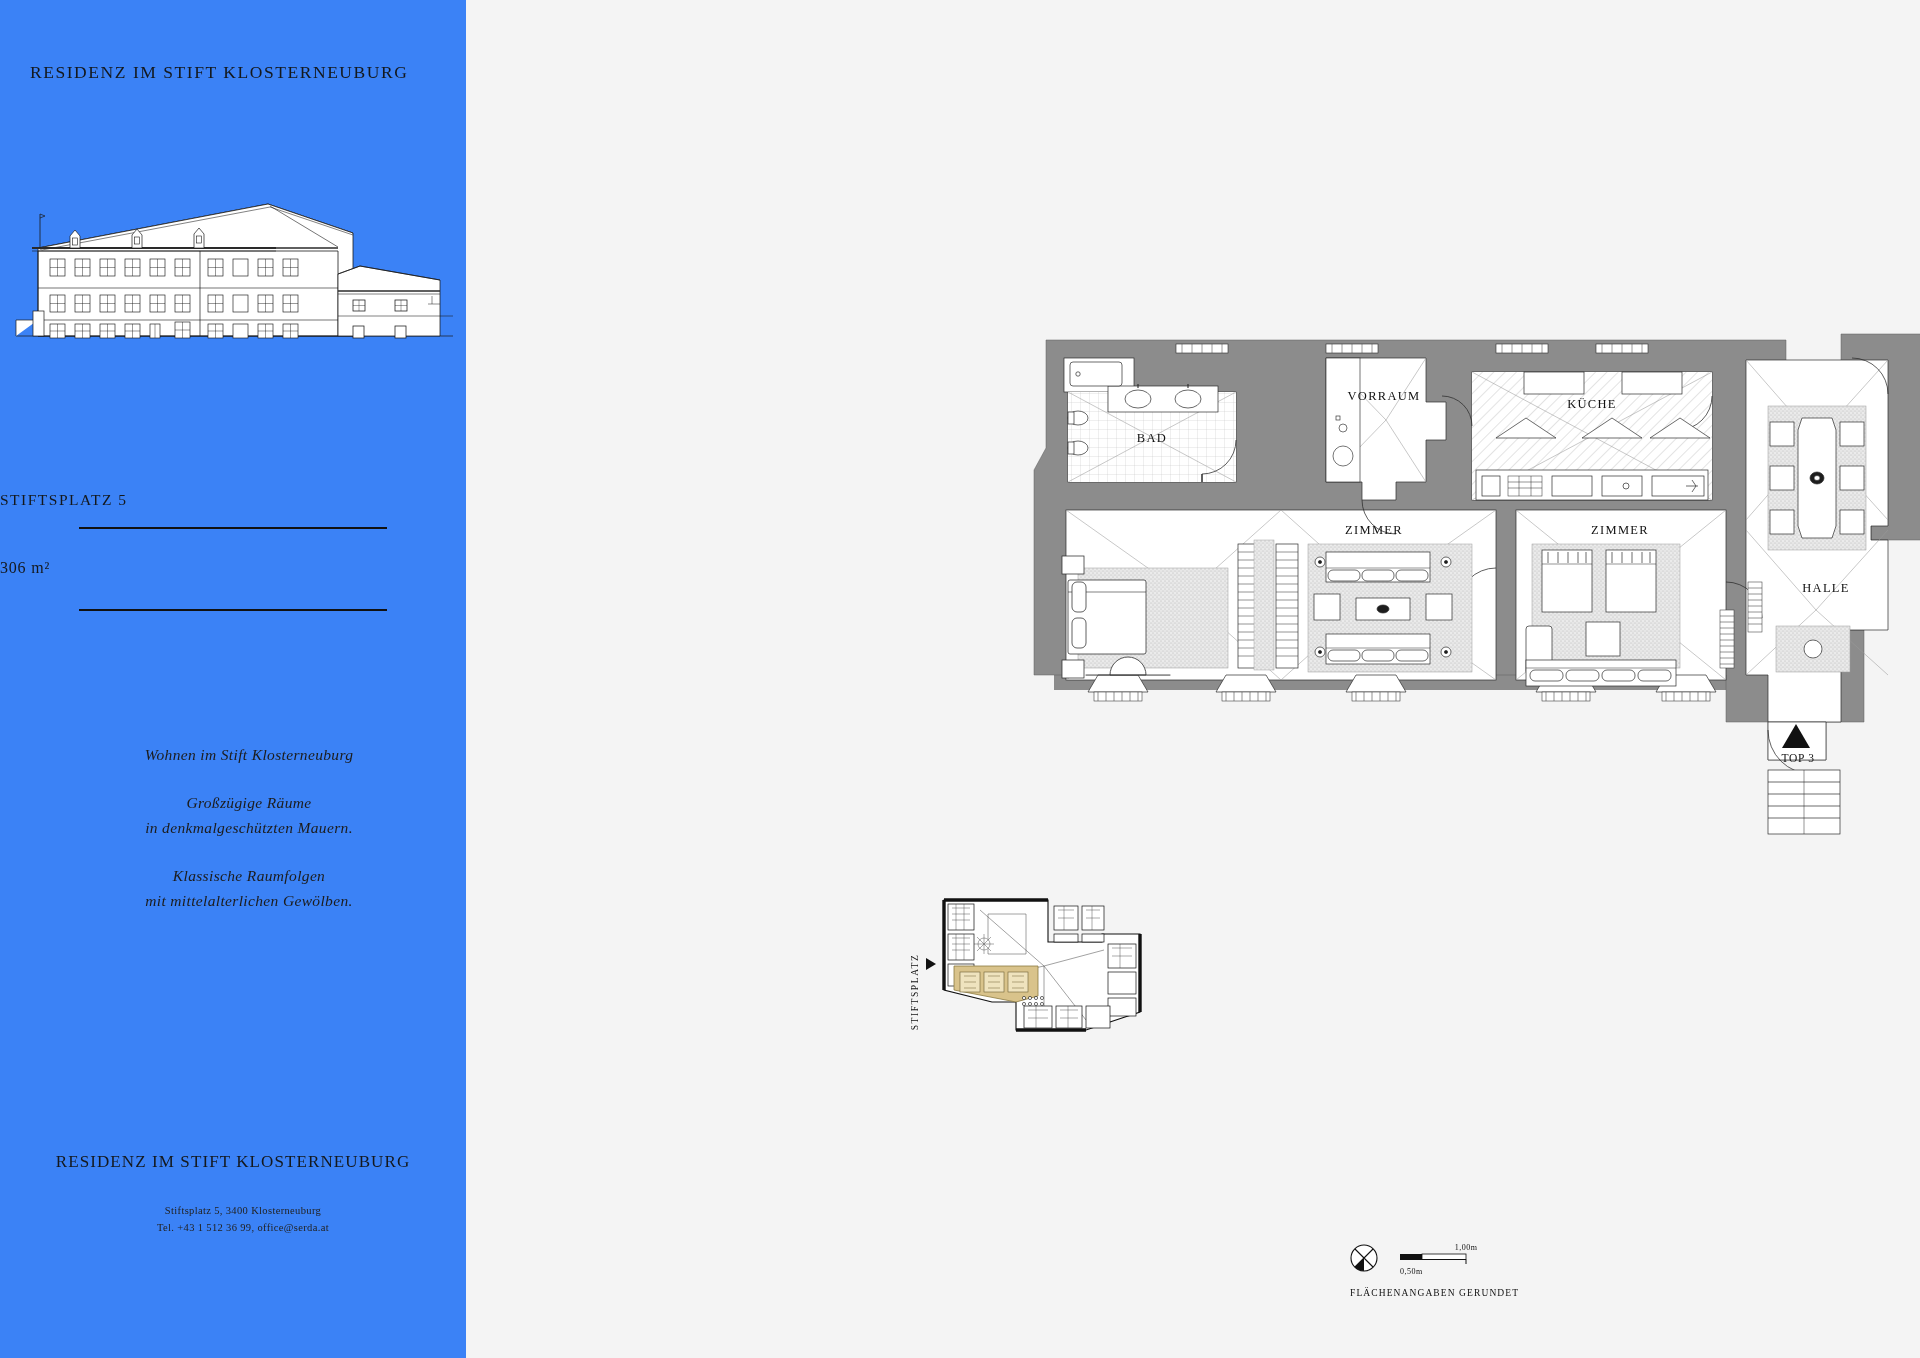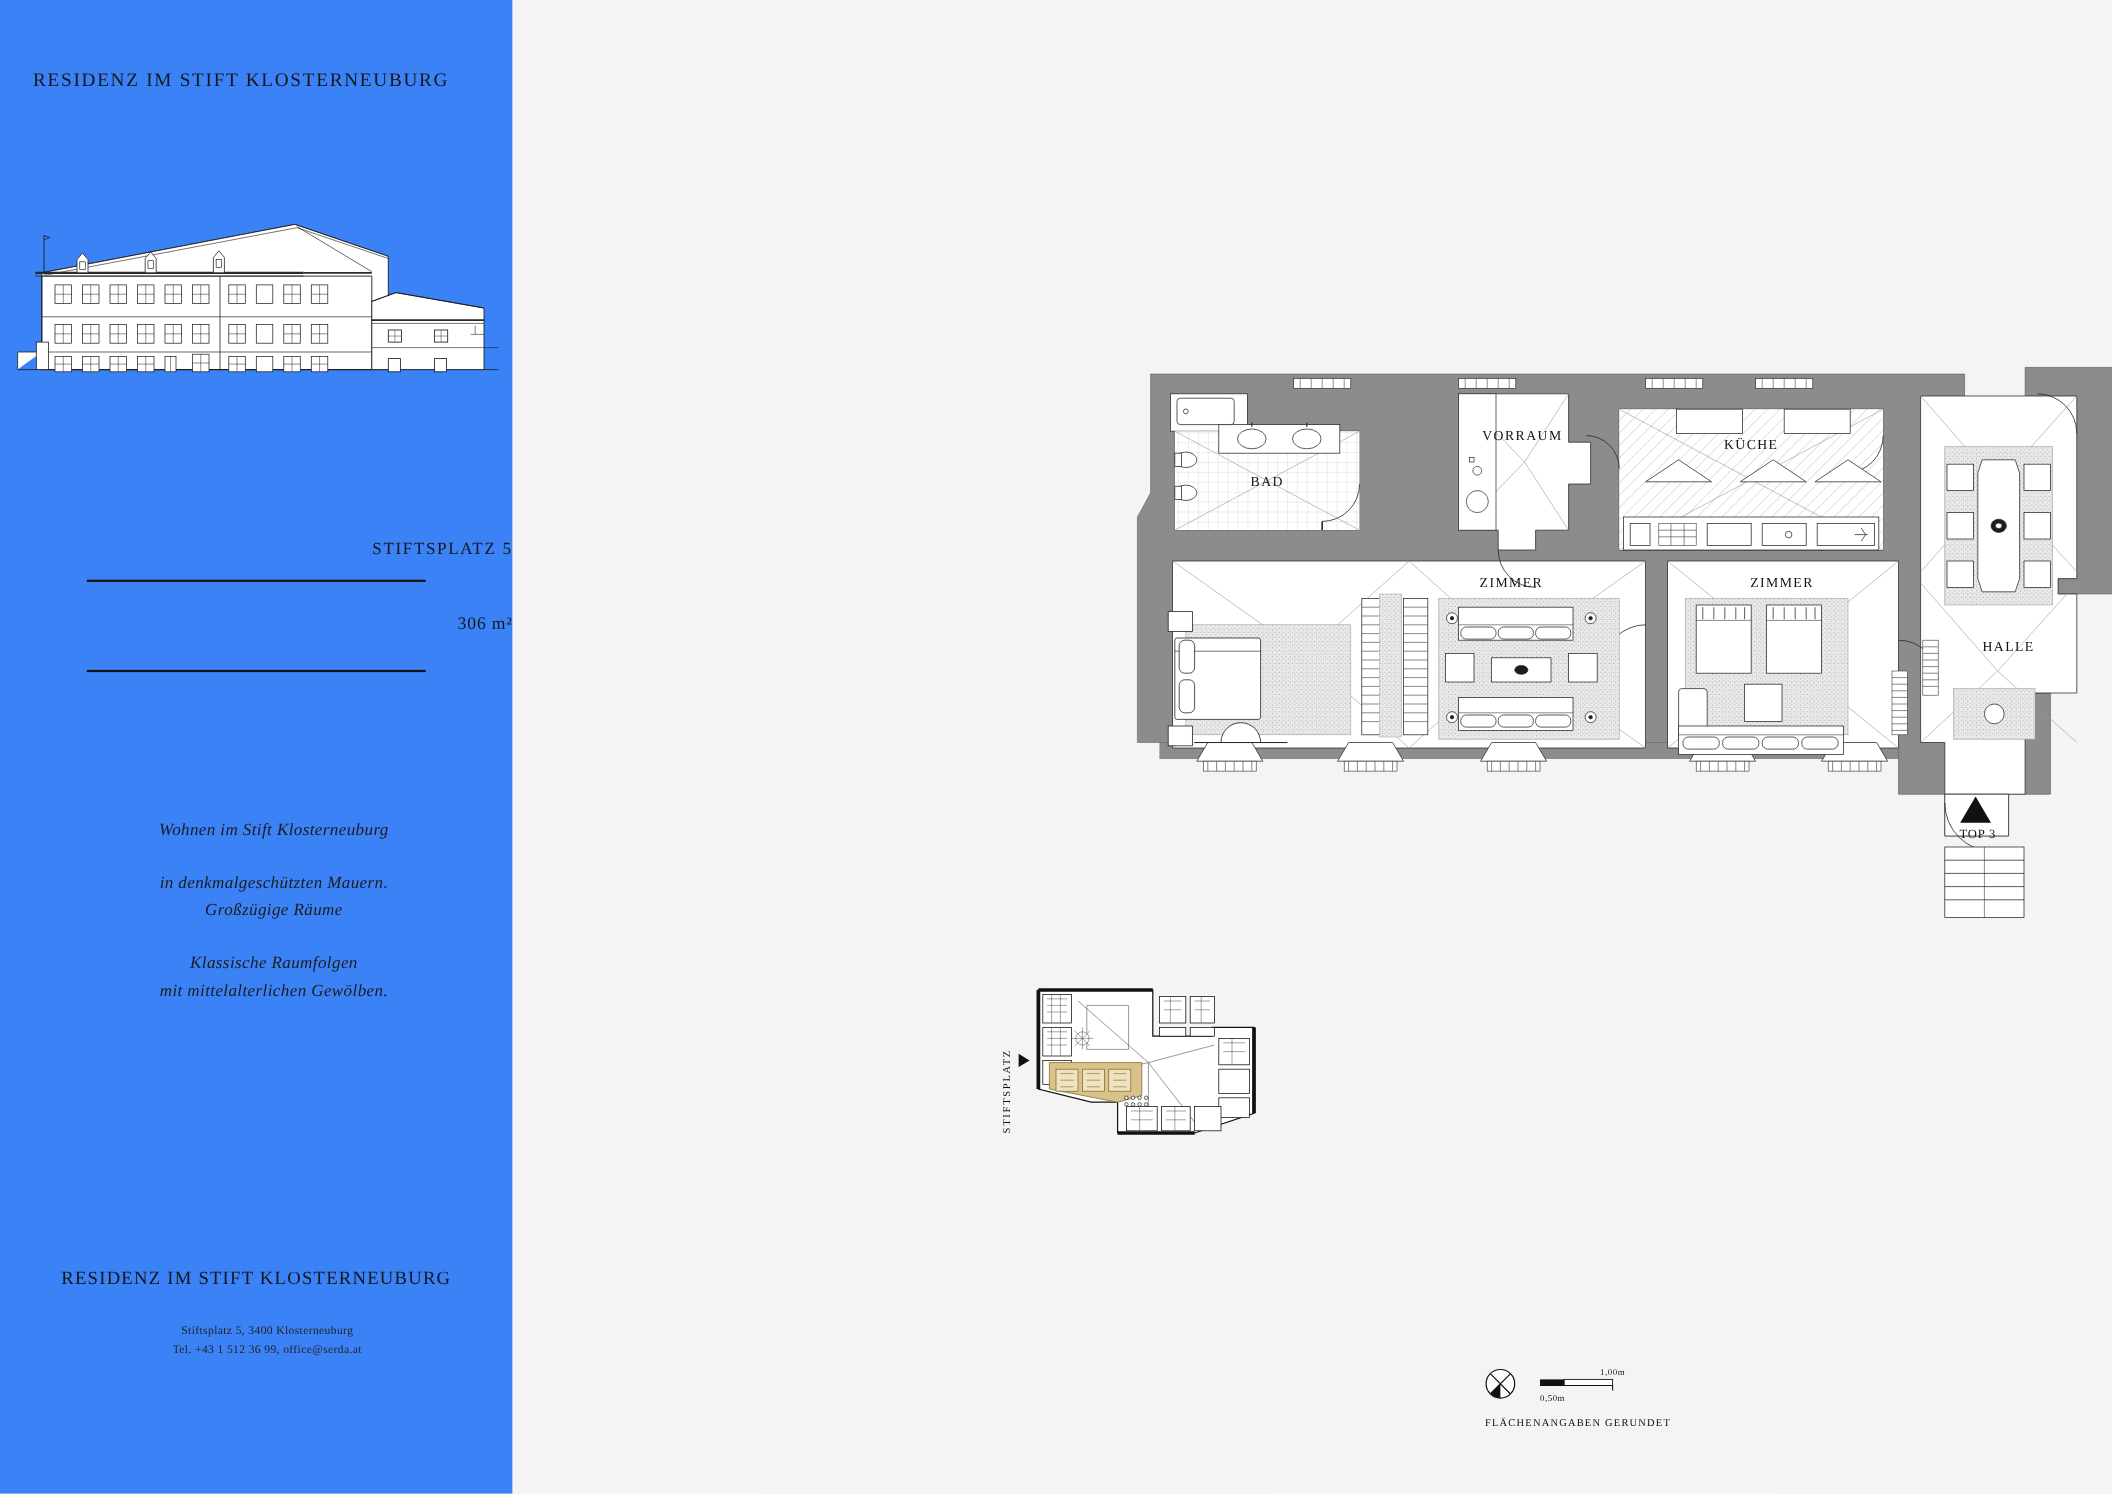--- a/index.html
+++ b/index.html
@@ -20,21 +20,21 @@
     background:#f4f4f4;
   }
   
   .brand-top{
     position:absolute;left:30px;top:62px;
     font-size:17.5px;letter-spacing:1.55px;font-weight:400;
     color:#14181c;white-space:nowrap;
   }
   #elevation-wrap{position:absolute;left:8px;top:196px;width:450px;height:170px;}
   .title-block{
-    position:absolute;left:0;top:486px;width:466px;text-align:right;
+    position:absolute;left:0;top:486px;width:466px;text-align:left;
   }
   .title-line{
     font-size:15.5px;letter-spacing:1.5px;line-height:27px;color:#14181c;
   }
   .rule{
     width:308px;height:0;margin:0 auto;
     border-top:2.2px solid #111;
   }
   .rule.first{margin-top:14px;}
   .area-text{
@@ -188,22 +188,22 @@
   <div class="title-block">
     <div class="title-line">STIFTSPLATZ 5</div>
     <div class="rule first"></div>
     <div class="area-text">306 m²</div>
     <div class="rule"></div>
   </div>
 
   <div class="pitch">
     <p>Wohnen im Stift Klosterneuburg</p>
     <div class="gap"></div>
+    <p>Großzügige Räume</p>
     <p>in denkmalgeschützten Mauern.</p>
-    <p>Großzügige Räume</p>
     <div class="gap"></div>
     <p>Klassische Raumfolgen</p>
     <p>mit mittelalterlichen Gewölben.</p>
     <div class="gap"></div>
   </div>
 
   <div class="footer">
     <div class="brand-bottom">RESIDENZ IM STIFT KLOSTERNEUBURG</div>
     <div class="addr">
       <div>Stiftsplatz 5, 3400 Klosterneuburg</div>

